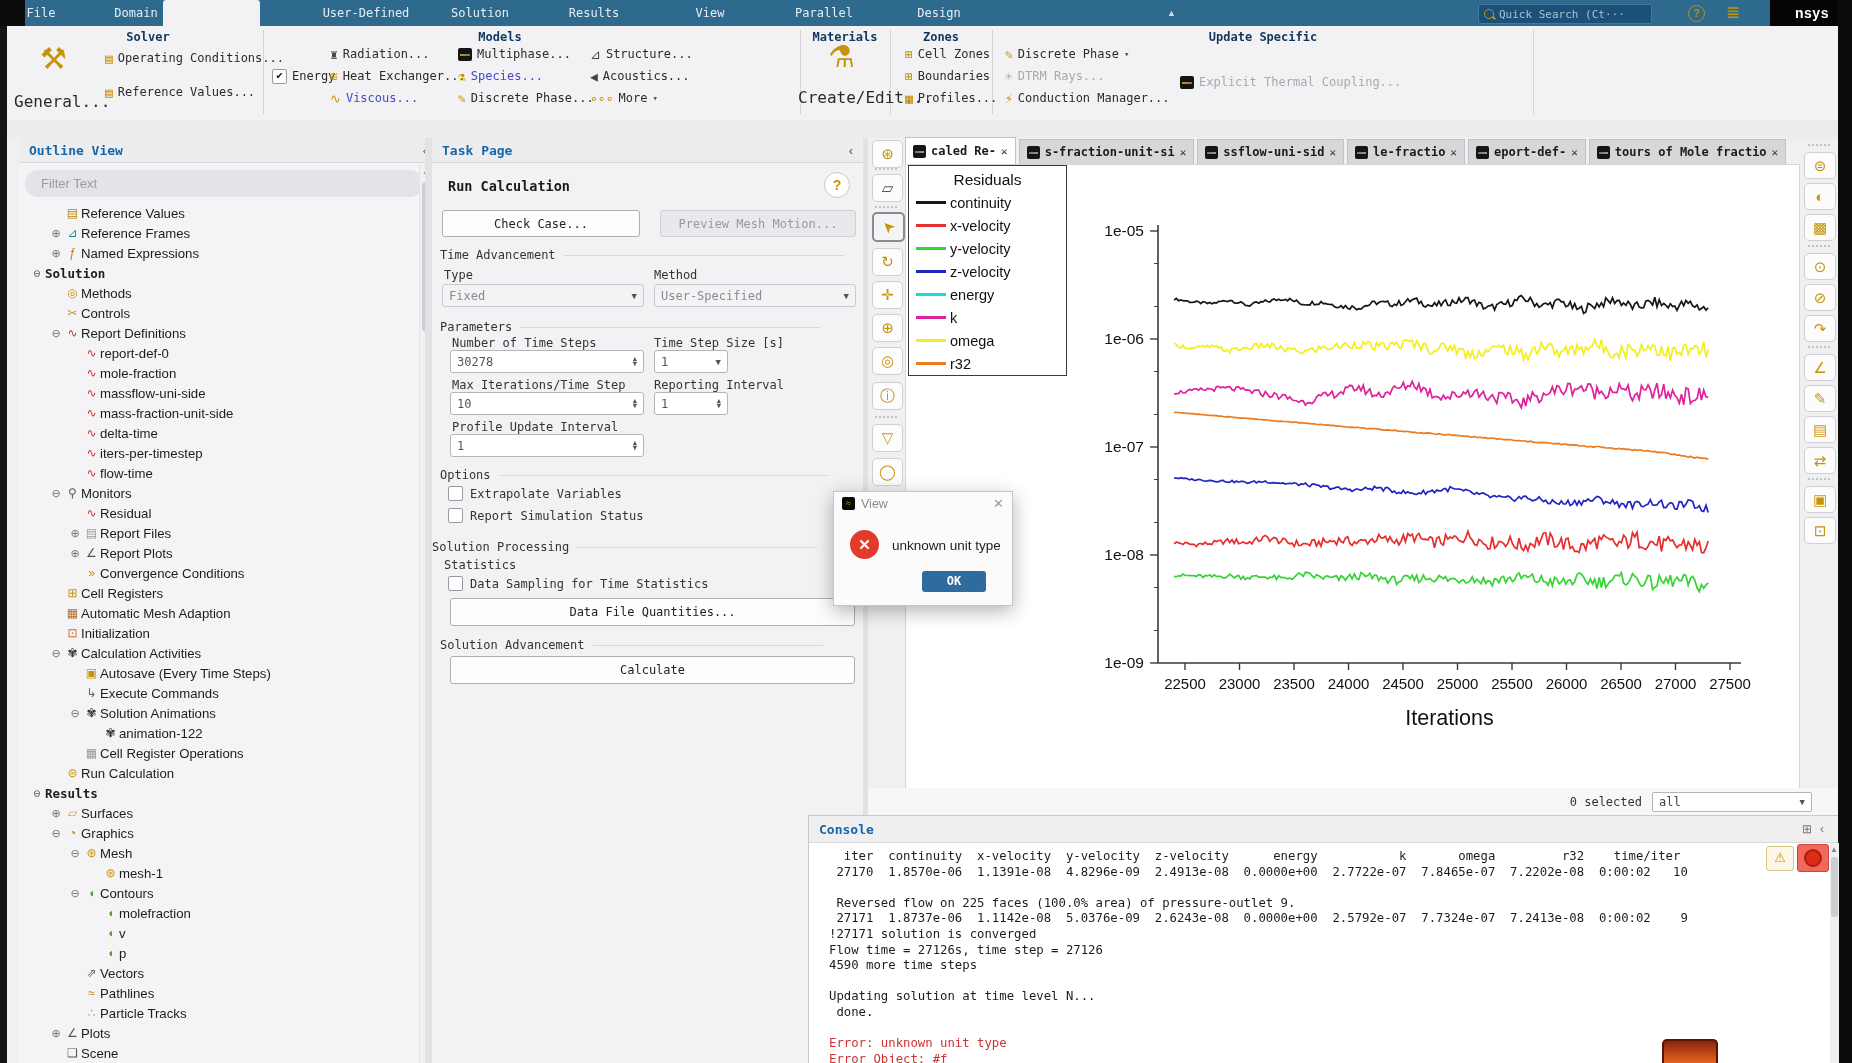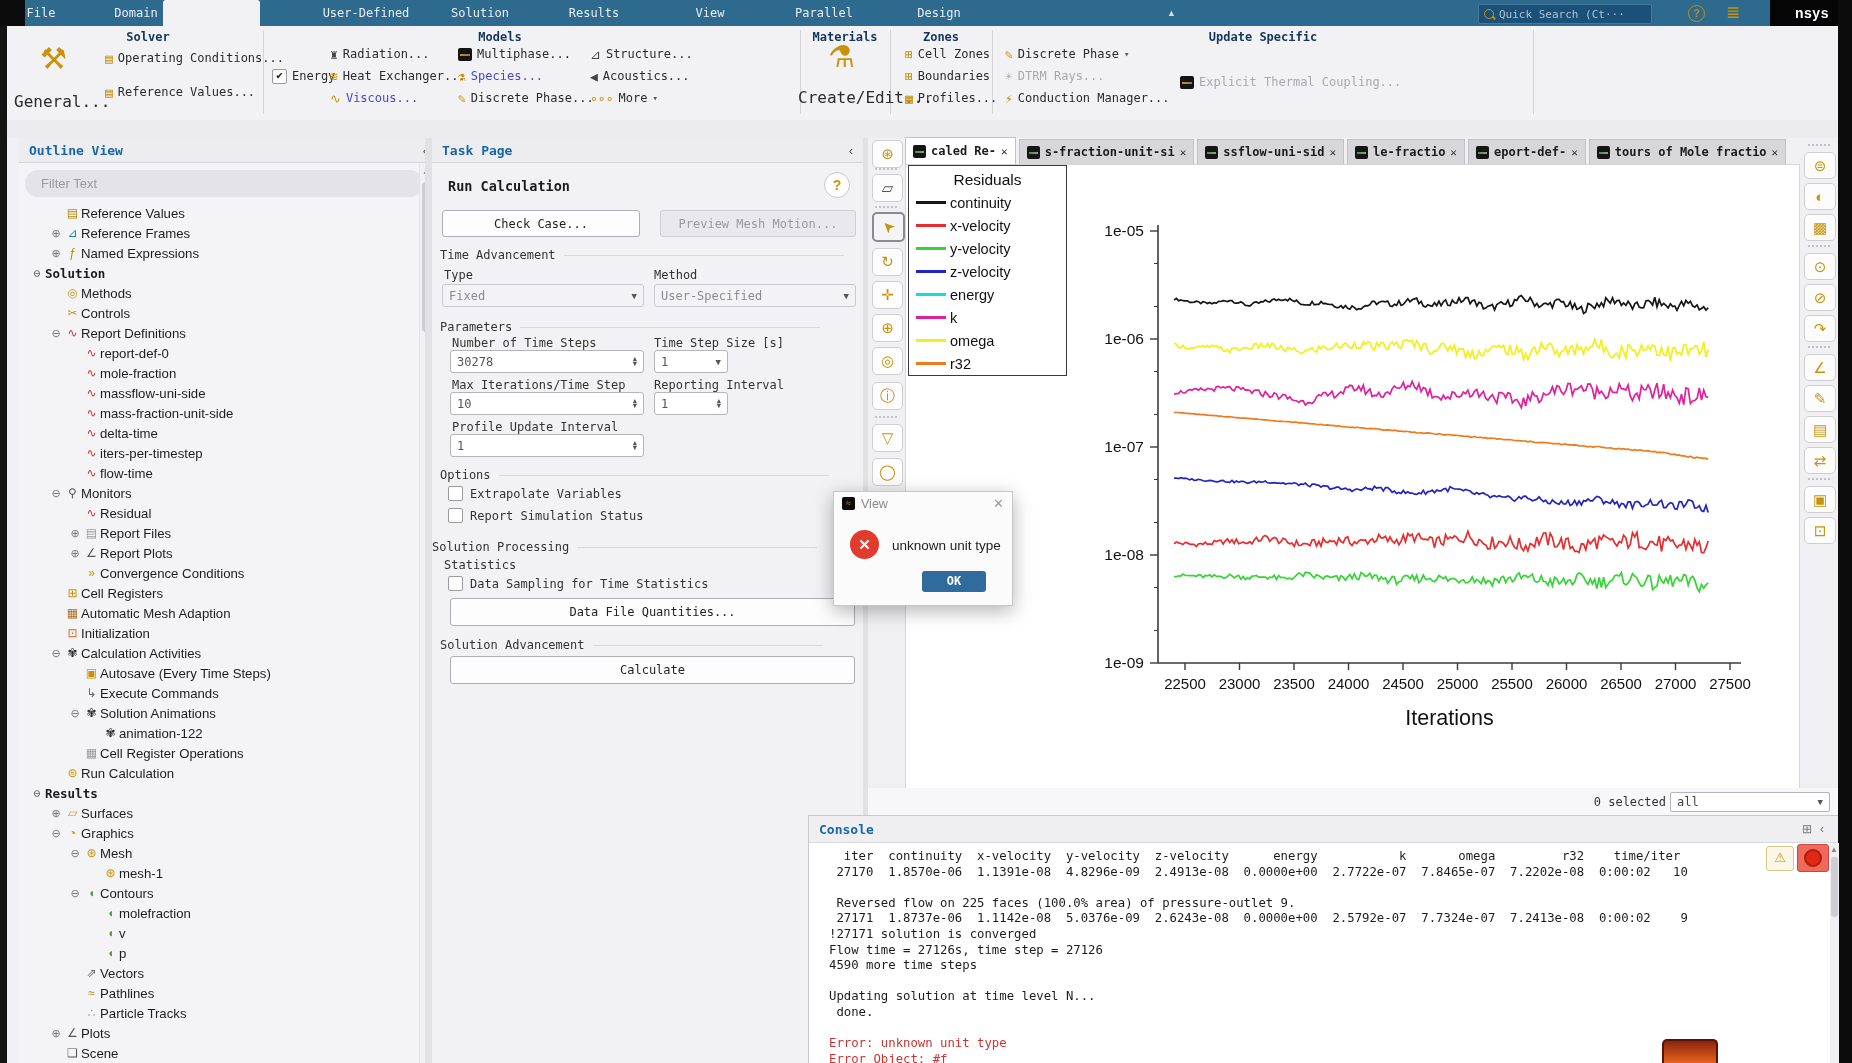--- a/index.html
+++ b/index.html
@@ -85,21 +85,21 @@
   .leg-title{text-align:center;font-size:15.5px;color:#111;margin:5px 0 2px 0;}
   .leg-row{display:flex;align-items:center;height:23px;padding-left:7px;gap:4px;}
   .leg-line{width:30px;height:3px;flex:0 0 auto;}
   .leg-name{font-size:14.5px;color:#111;}
   .gfx-btn{position:absolute;width:29px;height:26px;background:#fcfcfd;border:1px solid #cfcfd3;border-radius:5px;display:flex;align-items:center;justify-content:center;font-size:15px;color:#c8930b;}
   .gfx-btn.darkglyph{color:#555;}
   .gfx-btn.sel{border:2px solid #8a8a8f;background:#f4f4f6;}
   .tb-dots{position:absolute;width:22px;height:3px;border-top:2px dotted #c3c3c7;}
   .rot{display:inline-block;transform:rotate(-135deg);}
   
-  #selbar{position:absolute;left:868px;top:788px;width:970px;height:27px;background:#f7f7f9;display:flex;align-items:center;justify-content:flex-end;gap:4px;padding-right:8px;box-sizing:border-box;}
+  #selbar{position:absolute;left:868px;top:788px;width:970px;height:27px;background:#f7f7f9;display:flex;align-items:center;justify-content:flex-end;gap:10px;padding-right:26px;box-sizing:border-box;}
   .sel-txt{font-family:"DejaVu Sans Mono",monospace;font-size:12px;color:#333;}
   .sel-combo{width:160px;height:20px;background:#fff;border:1px solid #b4b4ba;border-radius:2px;display:flex;align-items:center;font-family:"DejaVu Sans Mono",monospace;font-size:12px;color:#444;padding:0 6px;box-sizing:border-box;}
   .sel-combo .ddar{margin-left:auto;font-size:9px;color:#555;}
   
   #console{position:absolute;left:808px;top:815px;width:1030px;height:248px;background:#fff;border-left:1px solid #c9c9cc;border-top:1px solid #c9c9cc;box-sizing:border-box;z-index:3;}
   .con-hdr{position:absolute;left:0;top:0;right:0;height:26px;background:#efeff1;border-bottom:1px solid #d9d9db;display:flex;align-items:center;}
   .con-icons{margin-left:auto;margin-right:14px;color:#777;font-size:12px;display:flex;gap:8px;}
   #con-pre{position:absolute;left:20px;top:33px;margin:0;font-family:"DejaVu Sans Mono",monospace;font-size:12.3px;line-height:15.6px;color:#1c1c1c;white-space:pre;}
   #con-pre .err{color:#cc3333;}
   .warn-btn{position:absolute;left:957px;top:30px;width:26px;height:23px;background:#fbf6e7;border:1px solid #d8c58a;border-radius:3px;color:#c8930b;font-size:13px;text-align:center;line-height:22px;}

